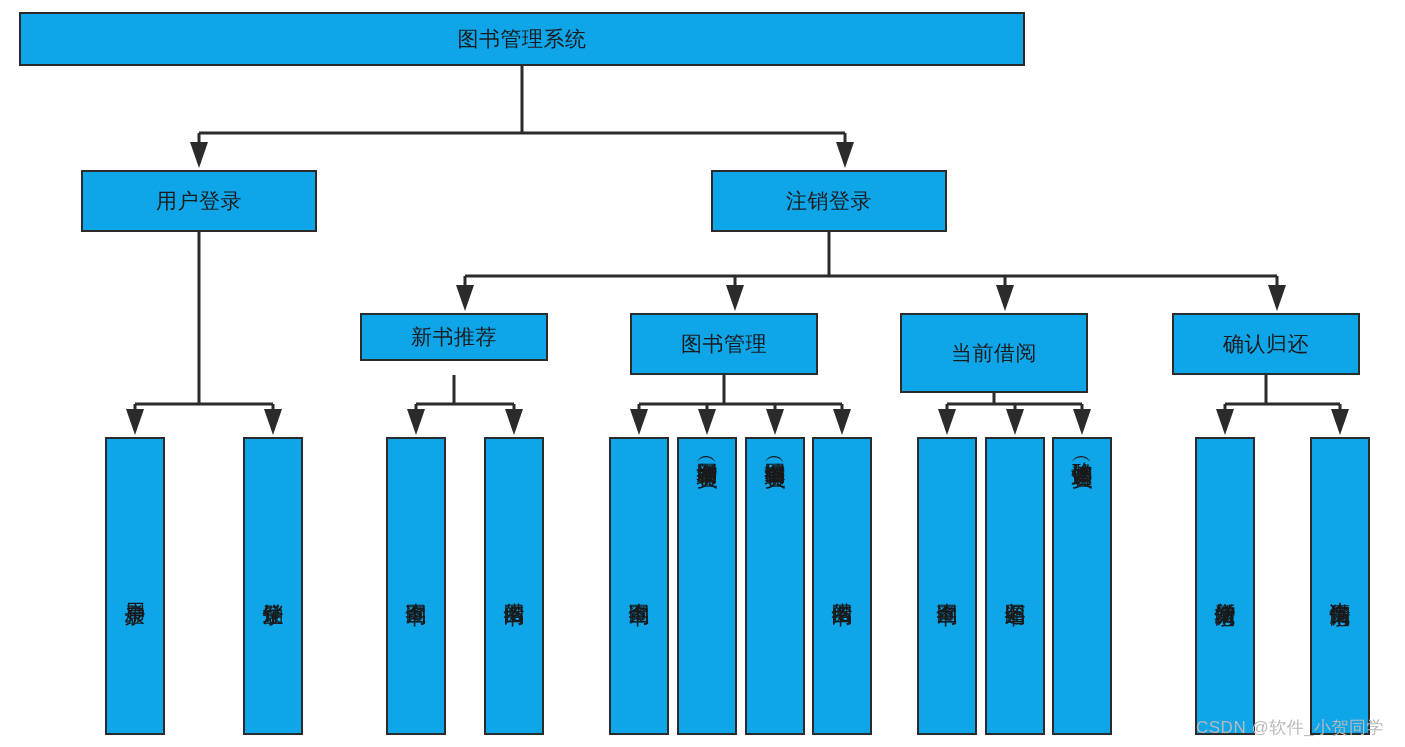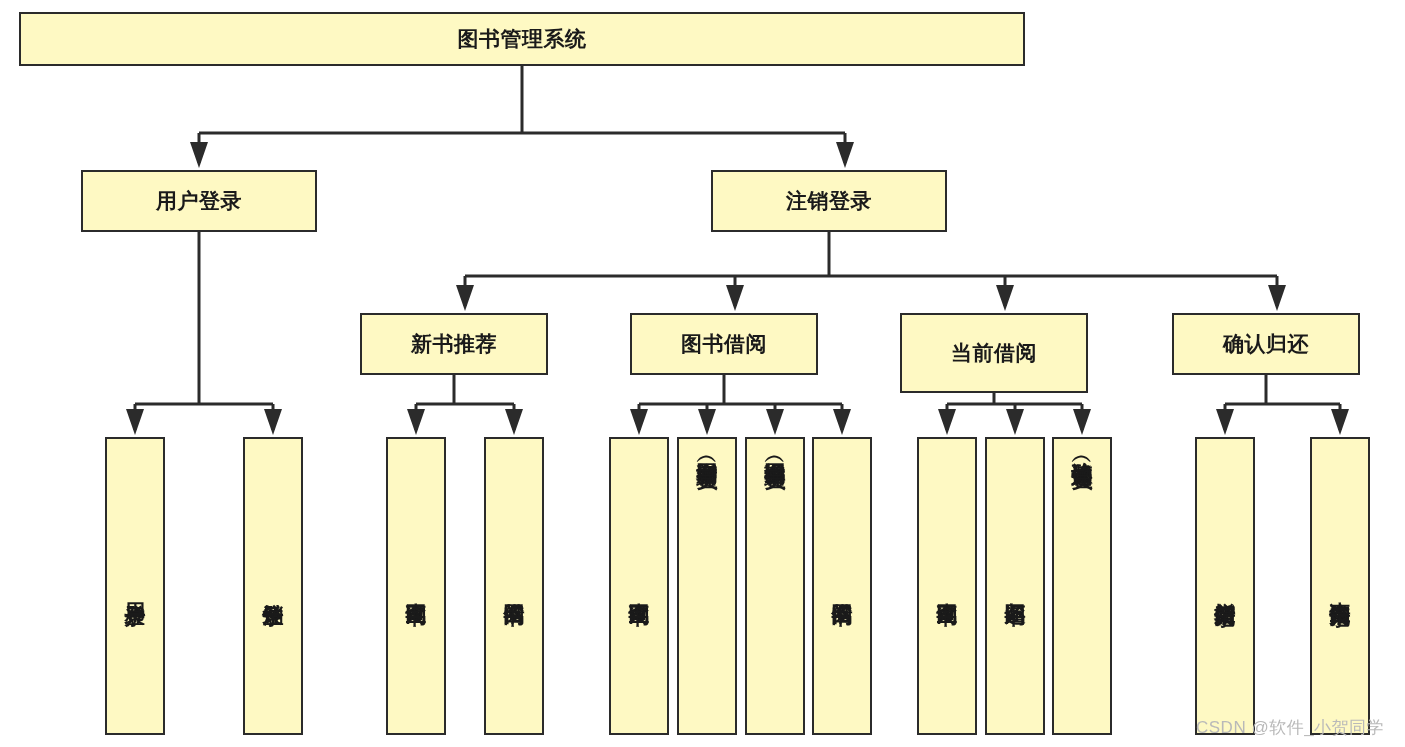--- a/index.html
+++ b/index.html
@@ -21,27 +21,26 @@
     position: absolute;
     left: 0;
     top: 0;
     width: 1405px;
     height: 747px;
     pointer-events: none;
   }
   .node {
     position: absolute;
     box-sizing: border-box;
-    background: #fef9c3;
+    background: #0ea5e9;
     border: 2px solid #2b2b2b;
     display: flex;
     align-items: center;
     justify-content: center;
     color: #1a1a1a;
-    font-weight: bold;
   }
   .node-label {
     font-size: 21px;
     line-height: 1.15;
     letter-spacing: 0.5px;
     white-space: nowrap;
   }
   .node.leaf {
     align-items: center;
     justify-content: center;
@@ -134,25 +133,25 @@
   <div id="node-layer">
       <div class="node" style="left: 19px; top: 12px; width: 1006px; height: 54px;">
         <span class="node-label">图书管理系统</span>
       </div>
       <div class="node" style="left: 81px; top: 170px; width: 236px; height: 62px;">
         <span class="node-label">用户登录</span>
       </div>
       <div class="node" style="left: 711px; top: 170px; width: 236px; height: 62px;">
         <span class="node-label">注销登录</span>
       </div>
-      <div class="node" style="left: 360px; top: 313px; width: 188px; height: 62px;">
+      <div class="node" style="left: 360px; top: 313px; width: 188px; height: 48px;">
         <span class="node-label">新书推荐</span>
       </div>
       <div class="node" style="left: 630px; top: 313px; width: 188px; height: 62px;">
-        <span class="node-label">图书借阅</span>
+        <span class="node-label">图书管理</span>
       </div>
       <div class="node" style="left: 900px; top: 313px; width: 188px; height: 80px;">
         <span class="node-label">当前借阅</span>
       </div>
       <div class="node" style="left: 1172px; top: 313px; width: 188px; height: 62px;">
         <span class="node-label">确认归还</span>
       </div>
       <div class="node leaf" style="left: 105px; top: 437px; width: 60px; height: 298px;">
         <span class="leaf-label">用户登录</span>
       </div>

